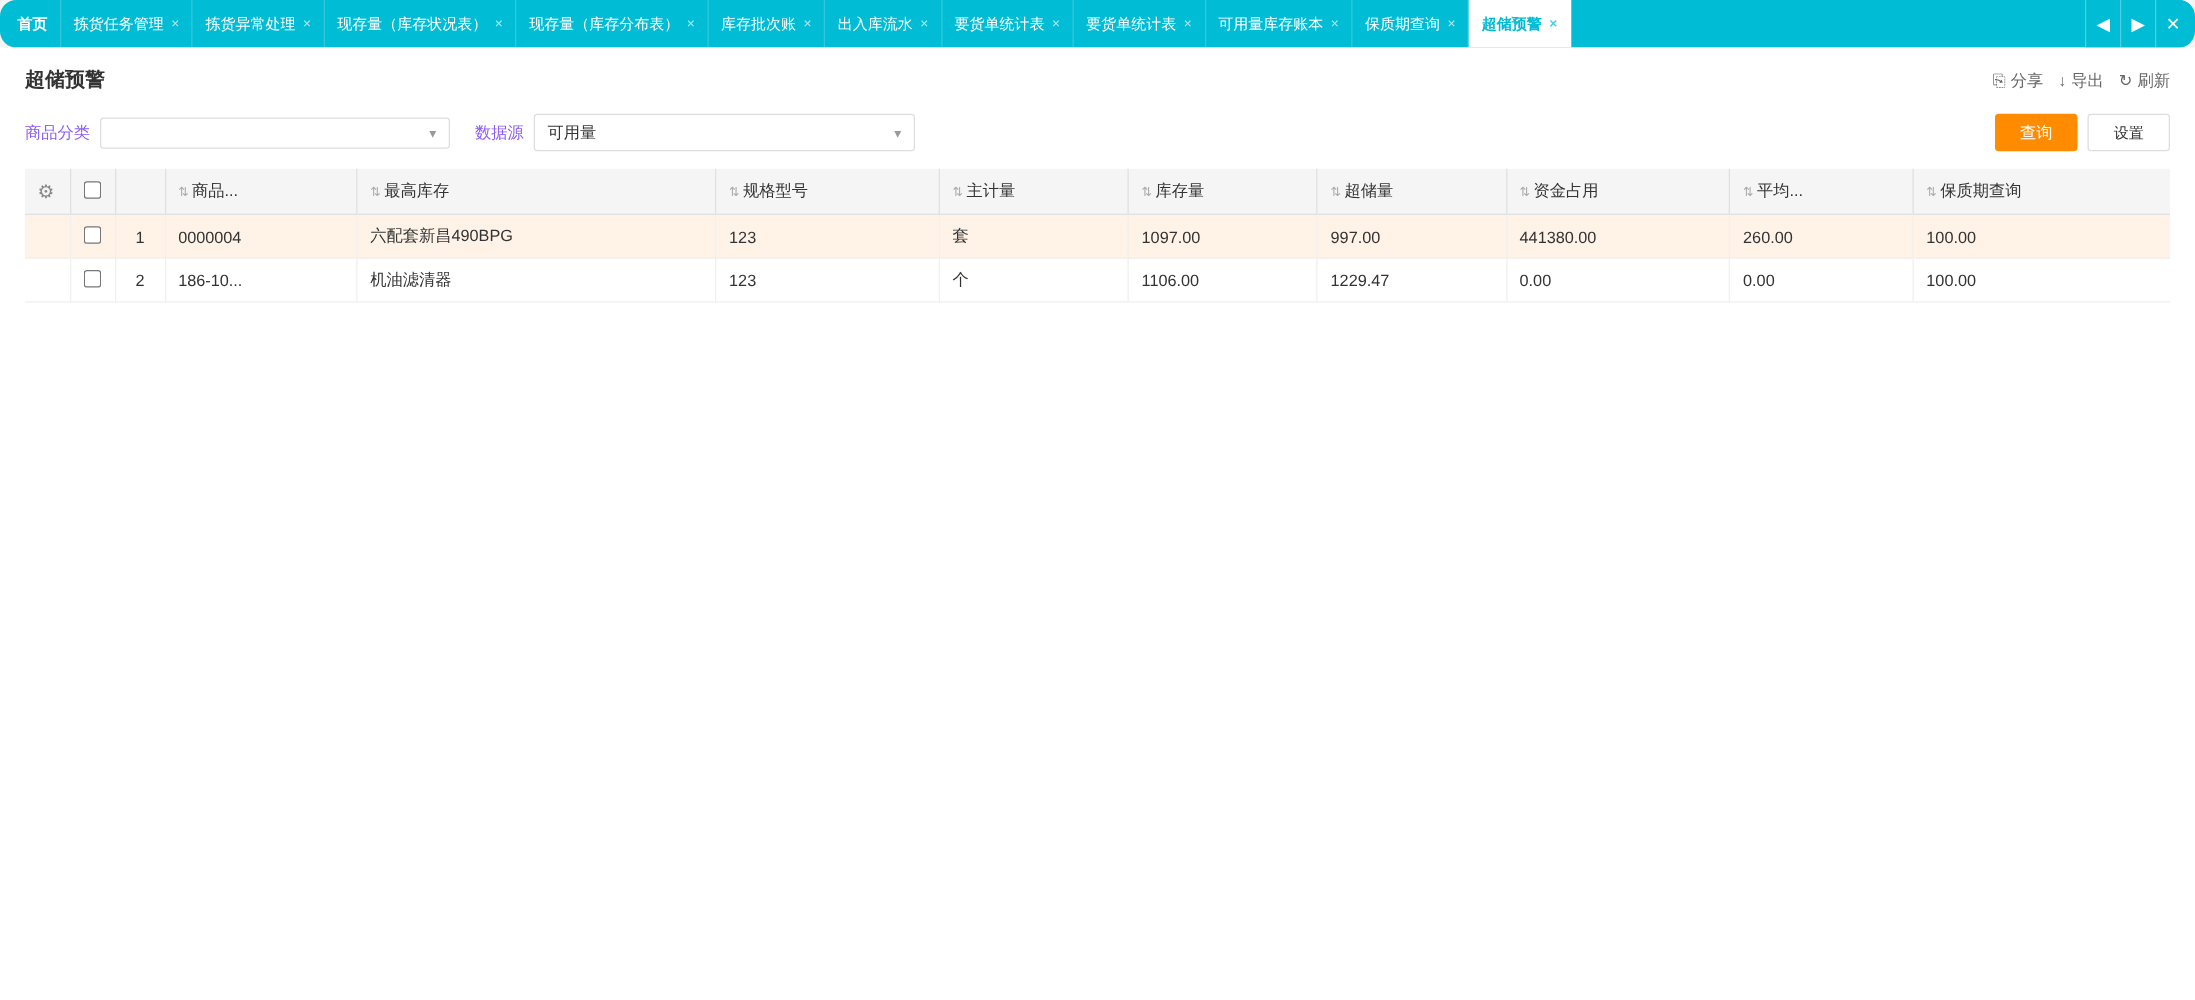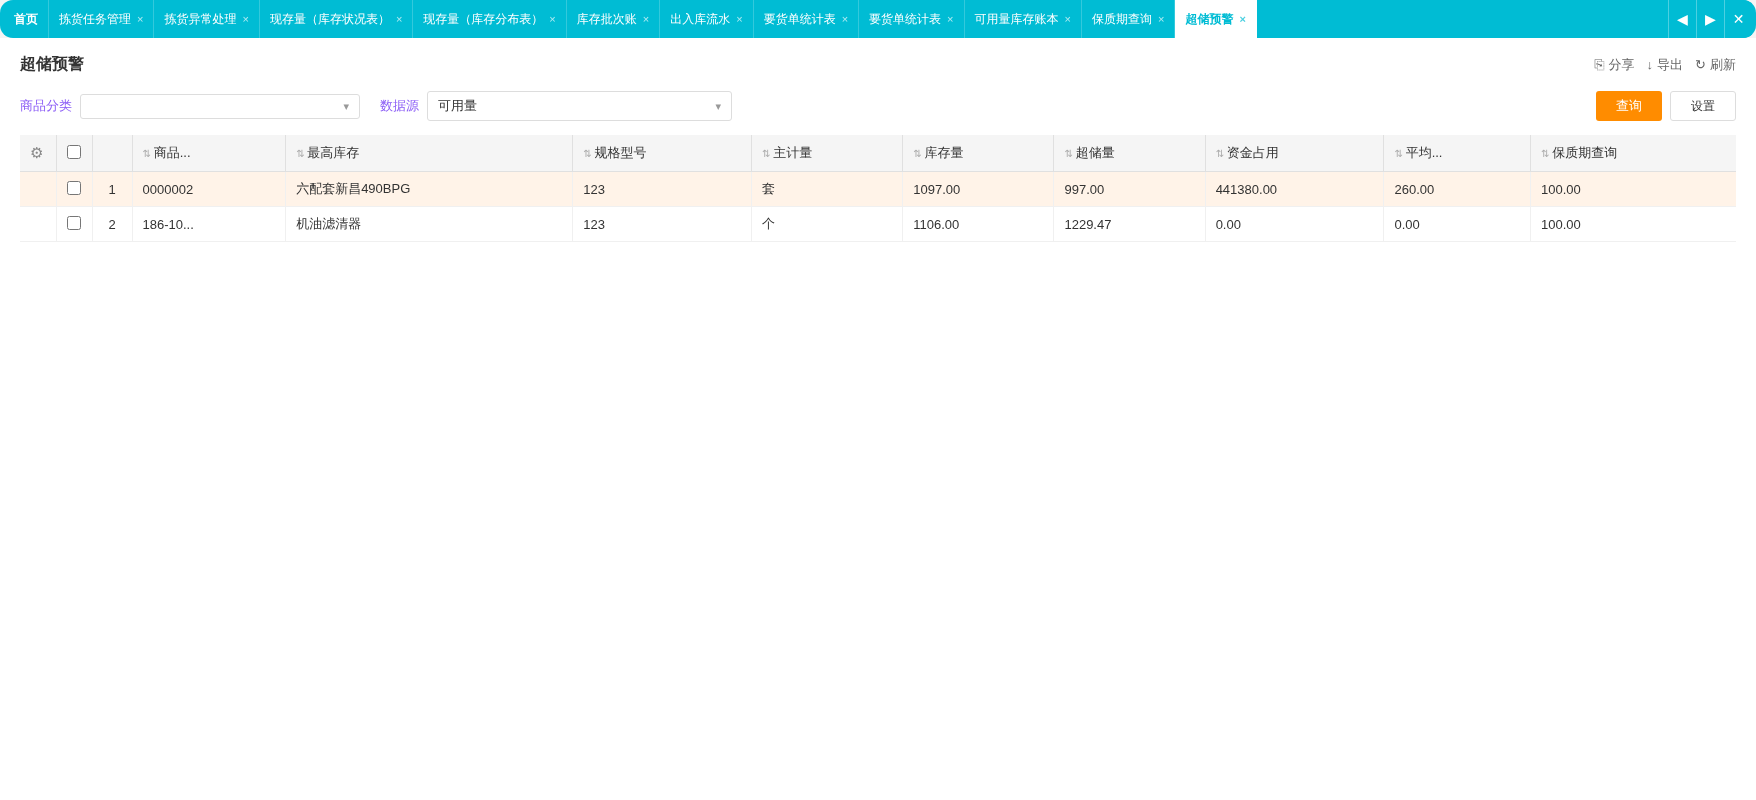--- a/index.html
+++ b/index.html
@@ -342,21 +342,21 @@
       </tr>
     </thead>
     <tbody>
 
       <tr class="row-highlight">
         <td class="col-checkbox"></td>
         <td class="col-checkbox">
           <input type="checkbox" style="">
         </td>
         <td class="row-num">1</td>
-        <td>0000002</td>
+        <td>0000004</td>
         <td>六配套新昌490BPG</td>
         <td>123</td>
         <td>套</td>
         <td>1097.00</td>
         <td>997.00</td>
         <td>441380.00</td>
         <td>260.00</td>
         <td>100.00</td>
       </tr>
 

